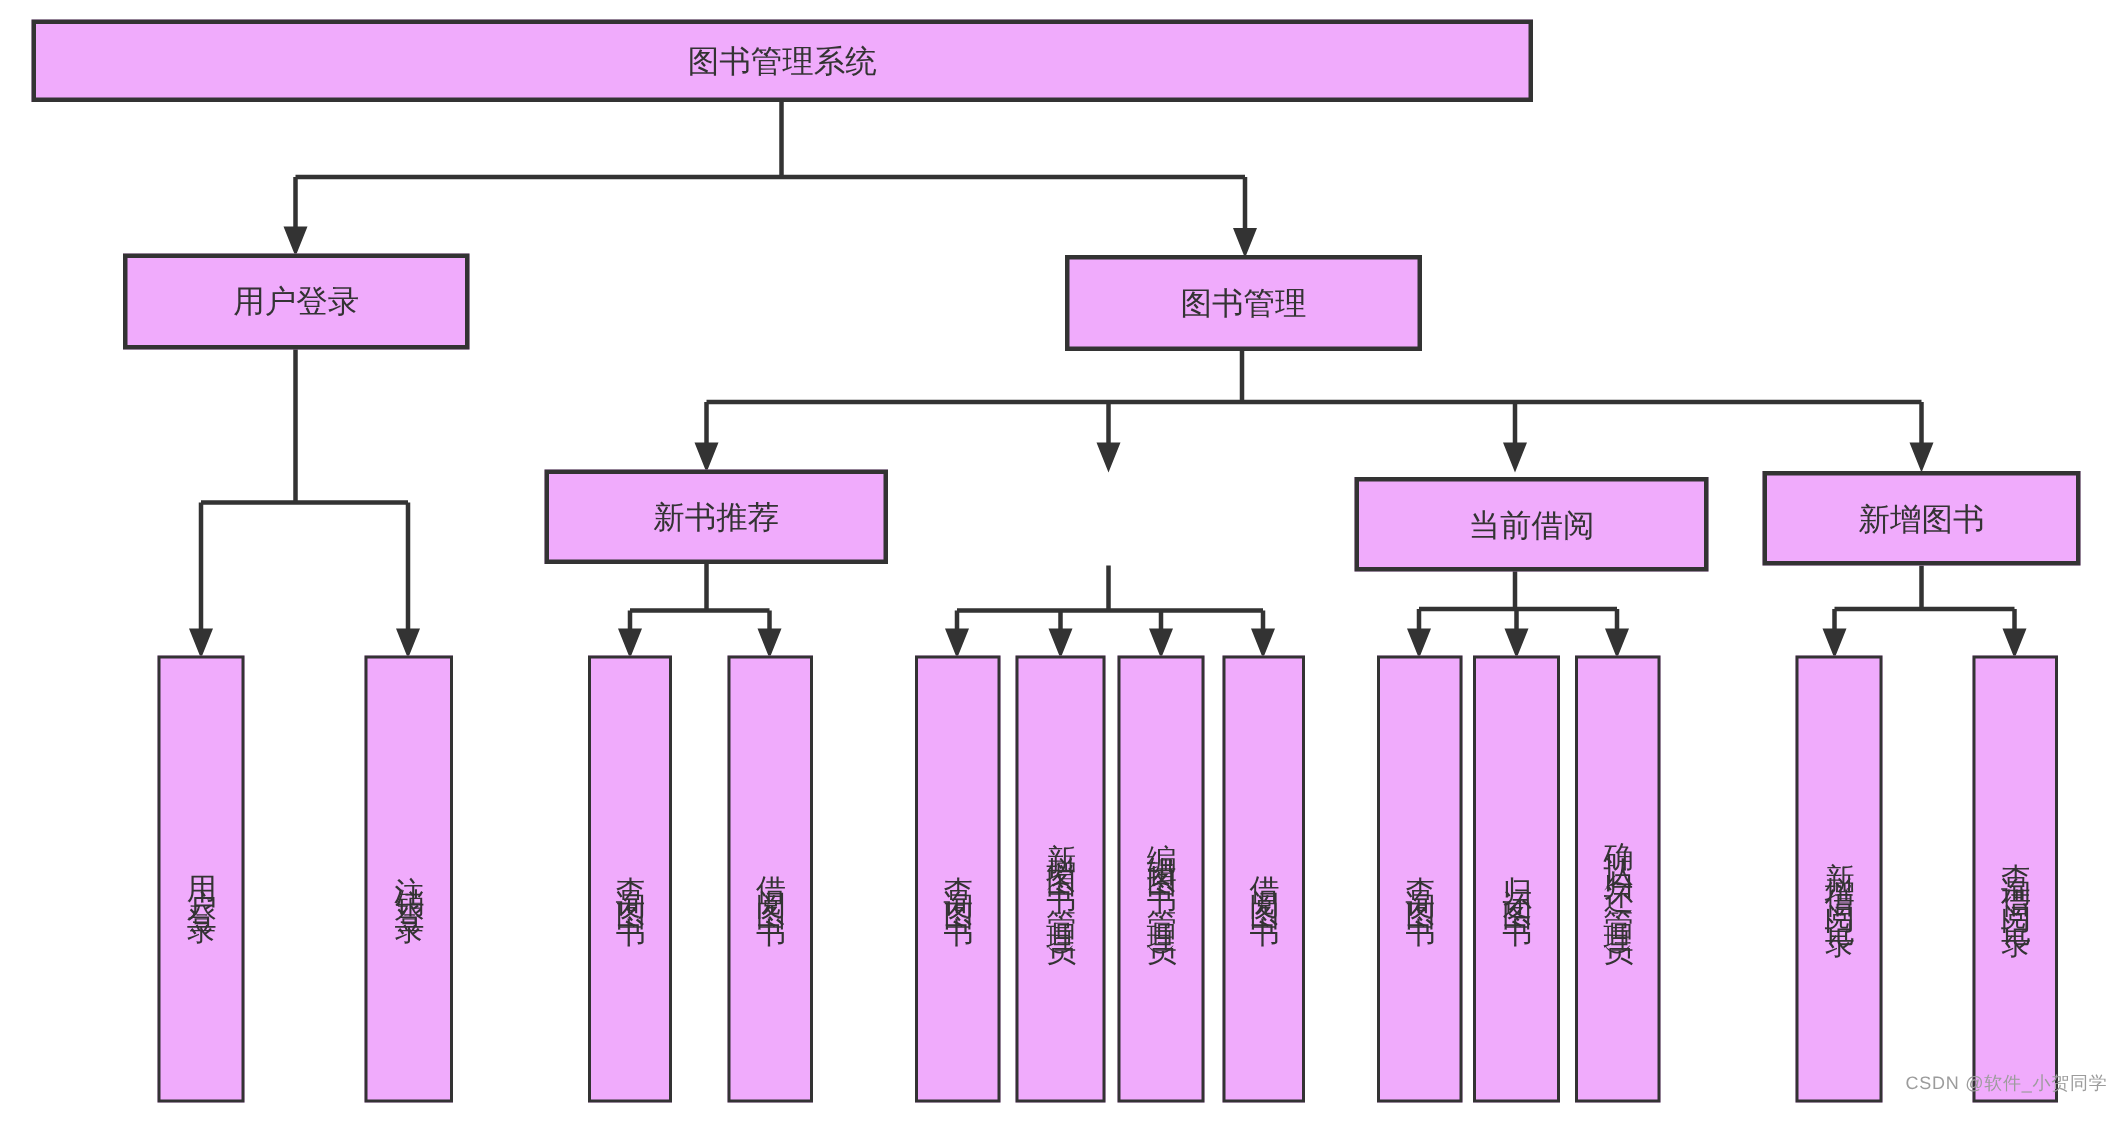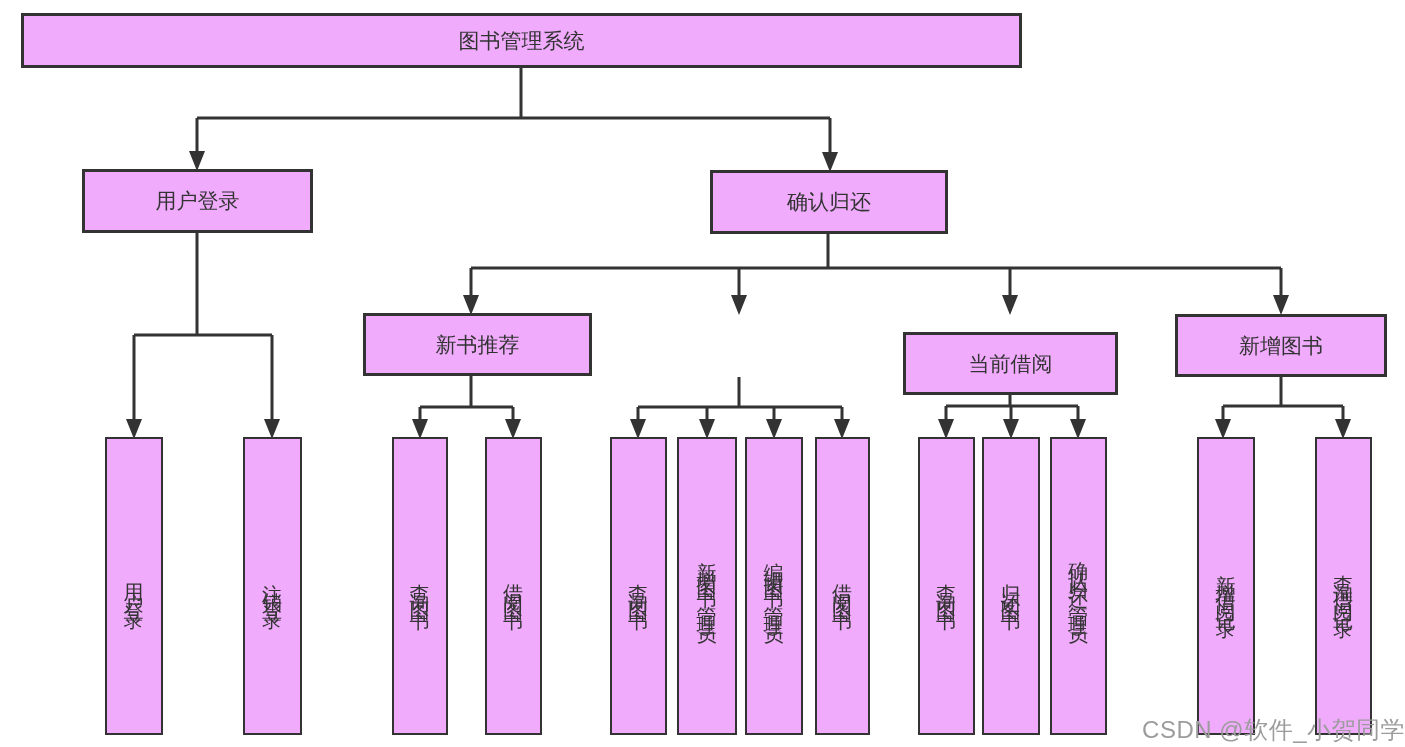--- a/index.html
+++ b/index.html
@@ -13,21 +13,21 @@
   .node{
     position:absolute;box-sizing:border-box;background:#f0abfc;border:3px solid #333333;
     display:flex;align-items:center;justify-content:center;z-index:1;
   }
   .node .label{font-size:21px;white-space:nowrap;color:#333333;}
   .node.v{border-width:2.5px;}
   .node.v .label{
     writing-mode:vertical-rl;font-size:20px;letter-spacing:9px;line-height:1;white-space:nowrap;
   }
   #watermark{
-    position:absolute;top:714px;right:0px;z-index:2;font-size:24px;color:#9c9c9c;
+    position:absolute;top:714px;right:0px;z-index:2;font-size:12px;color:#9c9c9c;
     letter-spacing:0.5px;white-space:nowrap;
   }
 </style>
 </head>
 <body>
 
 <div id="canvas">
 
   <svg id="wires" width="1405" height="747" viewBox="0 0 1405 747">
 
@@ -68,27 +68,27 @@
   </svg>
 
   <div class="node h" style="left:21px;top:13px;width:1001px;height:55px">
     <span class="label">图书管理系统</span>
   </div>
 
   <div class="node h" style="left:82px;top:169px;width:231px;height:64px">
     <span class="label">用户登录</span>
   </div>
   <div class="node h" style="left:710px;top:170px;width:238px;height:64px">
-    <span class="label">确认归还</span>
+    <span class="label">图书管理</span>
   </div>
 
   <div class="node h" style="left:363px;top:313px;width:229px;height:63px">
     <span class="label">新书推荐</span>
   </div>
-  <div class="node h" style="left:903px;top:332px;width:215px;height:63px">
+  <div class="node h" style="left:903px;top:318px;width:236px;height:63px">
     <span class="label">当前借阅</span>
   </div>
   <div class="node h" style="left:1175px;top:314px;width:212px;height:63px">
     <span class="label">新增图书</span>
   </div>
 
   <div class="node v" style="left:105px;top:437px;width:58px;height:298px">
     <span class="label">用户登录</span>
   </div>
   <div class="node v" style="left:243px;top:437px;width:59px;height:298px">

